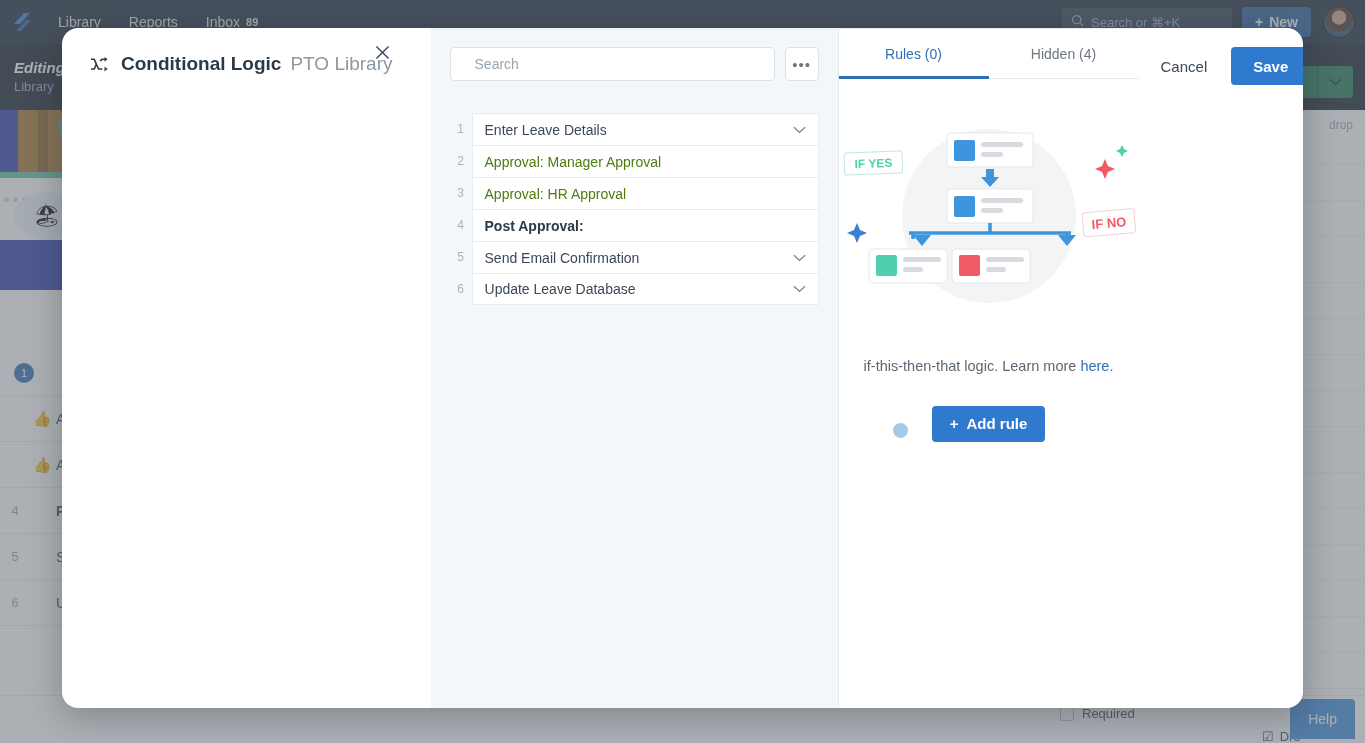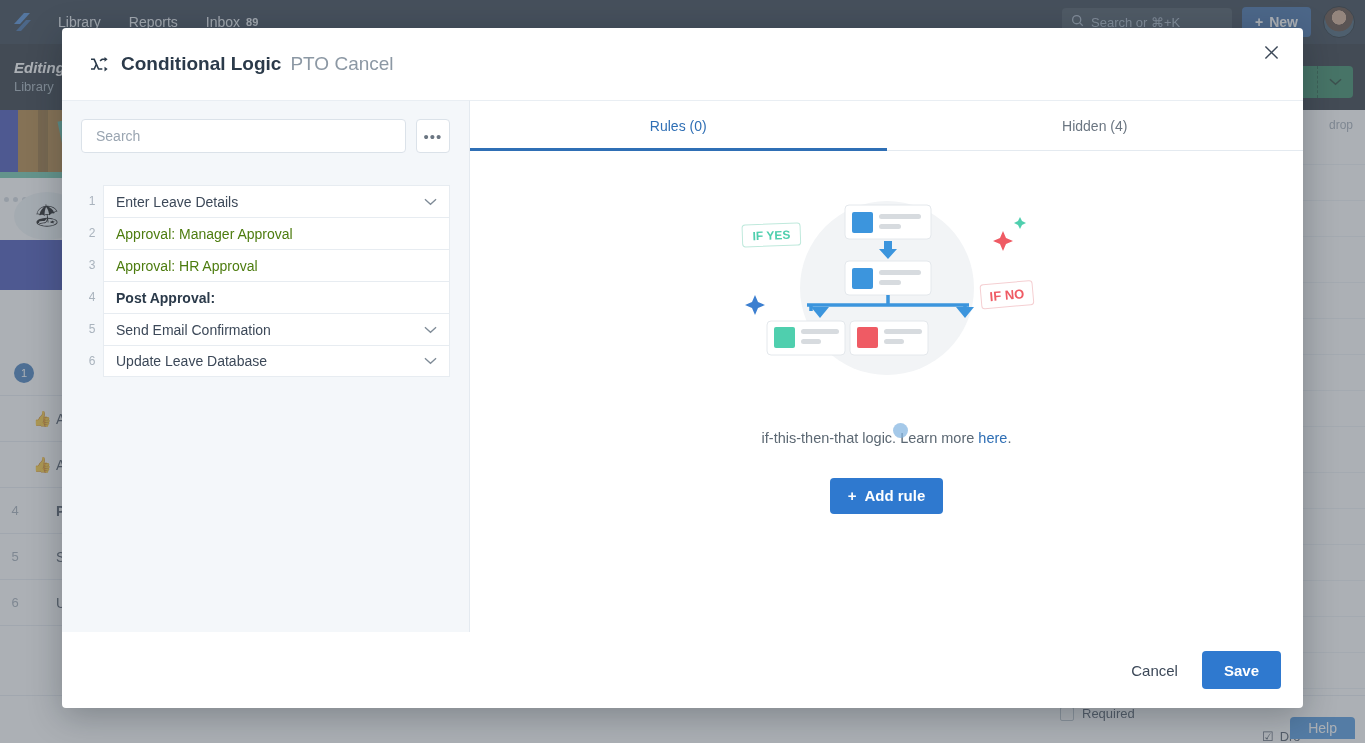--- a/index.html
+++ b/index.html
@@ -119,35 +119,35 @@
     display:flex; align-items:center; gap:8px; font-size: 13px; color:#3c4858;
   }
   .req-box { width:14px; height:14px; border:1px solid #b4bec7; border-radius:2px; }
   .drop-check {
     position: absolute; left: 1262px; top: 729px;
     display:flex; align-items:center; gap:6px; font-size: 13px; color:#3c4858;
   }
   .help-btn {
     position: absolute; right: 10px; bottom: 4px;
     background: #3c8ddc; color: #fff; font-size: 14px;
-    padding: 3px 18px; border-radius: 4px 4px 0 0; border: none; cursor: pointer;
+    padding: 12px 18px; border-radius: 4px 4px 0 0; border: none; cursor: pointer;
     font-family: inherit;
   }
 
   
   #dim {
     position: absolute; inset: 0; background: rgba(104,112,120,0.55);
   }
 
   
   #modal {
     position: absolute; left: 62px; top: 28px; width: 1241px; height: 680px;
-    background: #fff; border-radius: 4px;
+    background: #fff; border-radius: 16px;
     box-shadow: 0 8px 34px rgba(10,20,30,0.28);
-    overflow: hidden; display: flex; flex-direction: column;
+    overflow: hidden; display: flex; flex-direction: row; gap: 16px;
   }
   .modal-head {
     height: 72px; display: flex; align-items: center; padding: 0 22px 0 28px;
     flex-shrink: 0; position: relative;
   }
   .shuffle-icon { margin-right: 12px; color: #2b3a4a; display:flex; }
   .modal-title { font-size: 19px; font-weight: bold; color: #2b3a4a; }
   .modal-subtitle { font-size: 19px; color: #8c98a4; margin-left: 9px; }
   .close-x {
     position: absolute; right: 18px; top: 10px; width: 28px; height: 28px;
@@ -159,21 +159,21 @@
 
   
   .left-pane {
     width: 408px; flex-shrink: 0; background: #f4f7fa;
     border-right: 1px solid #e4eaf0; border-top: 1px solid #e9eef3;
     padding: 18px 19px 0 19px;
   }
   .lp-searchrow { display: flex; gap: 10px; }
   .lp-search {
     flex: 1; height: 34px; border: 1px solid #dbe2e9; border-radius: 4px;
-    background: #fff; padding: 0 14px; font-size: 14px; color: #3c4858;
+    background: #fff; padding: 0 24px; font-size: 14px; color: #3c4858;
     font-family: inherit; outline: none;
   }
   .lp-search::placeholder { color: #9aa5b1; }
   .lp-dots {
     width: 34px; height: 34px; border: 1px solid #dbe2e9; border-radius: 4px;
     background: #fff; display:flex; align-items:center; justify-content:center;
     color:#6b7682; font-size: 15px; cursor: pointer; letter-spacing: 1px;
   }
   .lp-list { margin-top: 32px; }
   .lp-row { display: flex; align-items: stretch; height: 32px; }
@@ -378,21 +378,21 @@
     <span class="shuffle-icon">
       <svg width="19" height="17" viewBox="0 0 20 18">
         <path d="M1 3.5 H4.4 L9 13.8 H13" fill="none" stroke="#2b3a4a" stroke-width="1.7"></path>
         <path d="M1 13.8 H4.4 L6.6 9" fill="none" stroke="#2b3a4a" stroke-width="1.7"></path>
         <path d="M10.6 5.2 L12.8 3.5 H16.3" fill="none" stroke="#2b3a4a" stroke-width="1.7"></path>
         <path d="M15.3 1 L18.6 3.5 L15.3 6" fill="#2b3a4a"></path>
         <path d="M15.3 11.3 L18.6 13.8 L15.3 16.3" fill="#2b3a4a"></path>
       </svg>
     </span>
     <span class="modal-title">Conditional Logic</span>
-    <span class="modal-subtitle">PTO Cancel</span>
+    <span class="modal-subtitle">PTO Library</span>
     <button class="close-x">
       <svg width="15" height="15" viewBox="0 0 16 16">
           <line x1="1.5" y1="1.5" x2="14.5" y2="14.5" stroke="#3c4858" stroke-width="1.5"></line>
           <line x1="14.5" y1="1.5" x2="1.5" y2="14.5" stroke="#3c4858" stroke-width="1.5"></line>
         </svg>
     </button>
   </div>
 
   <div class="modal-body">
 

